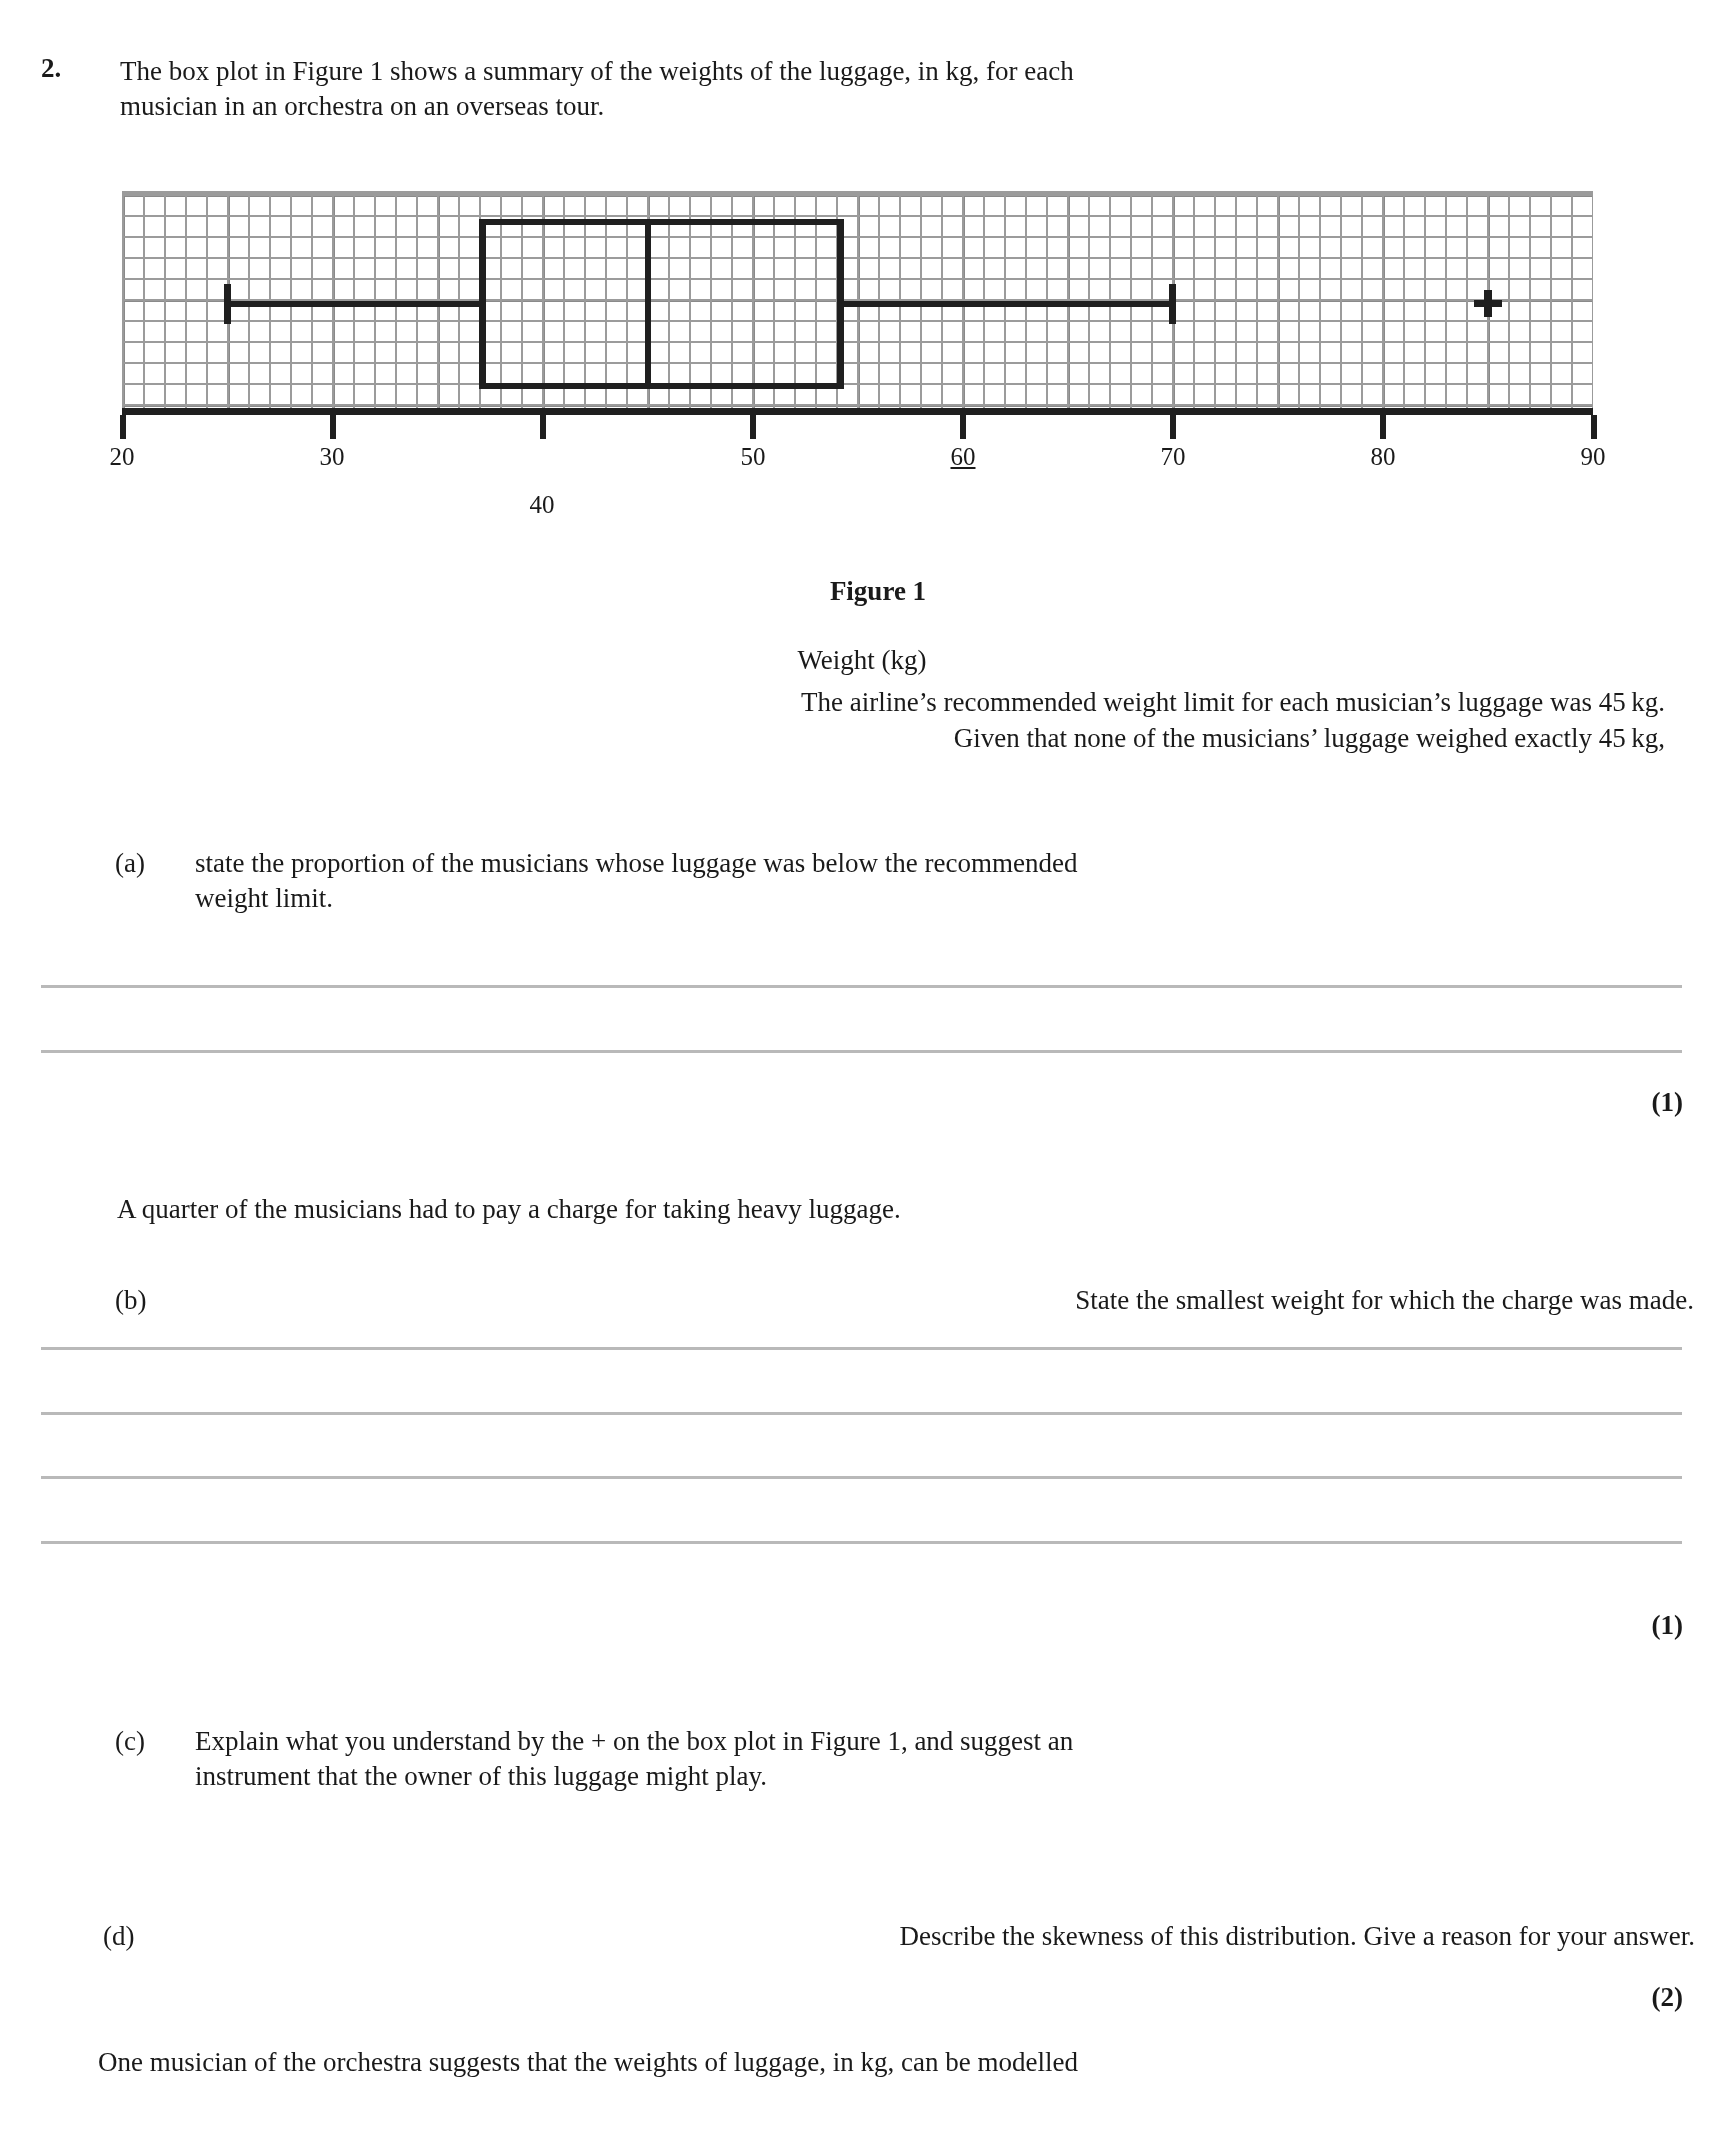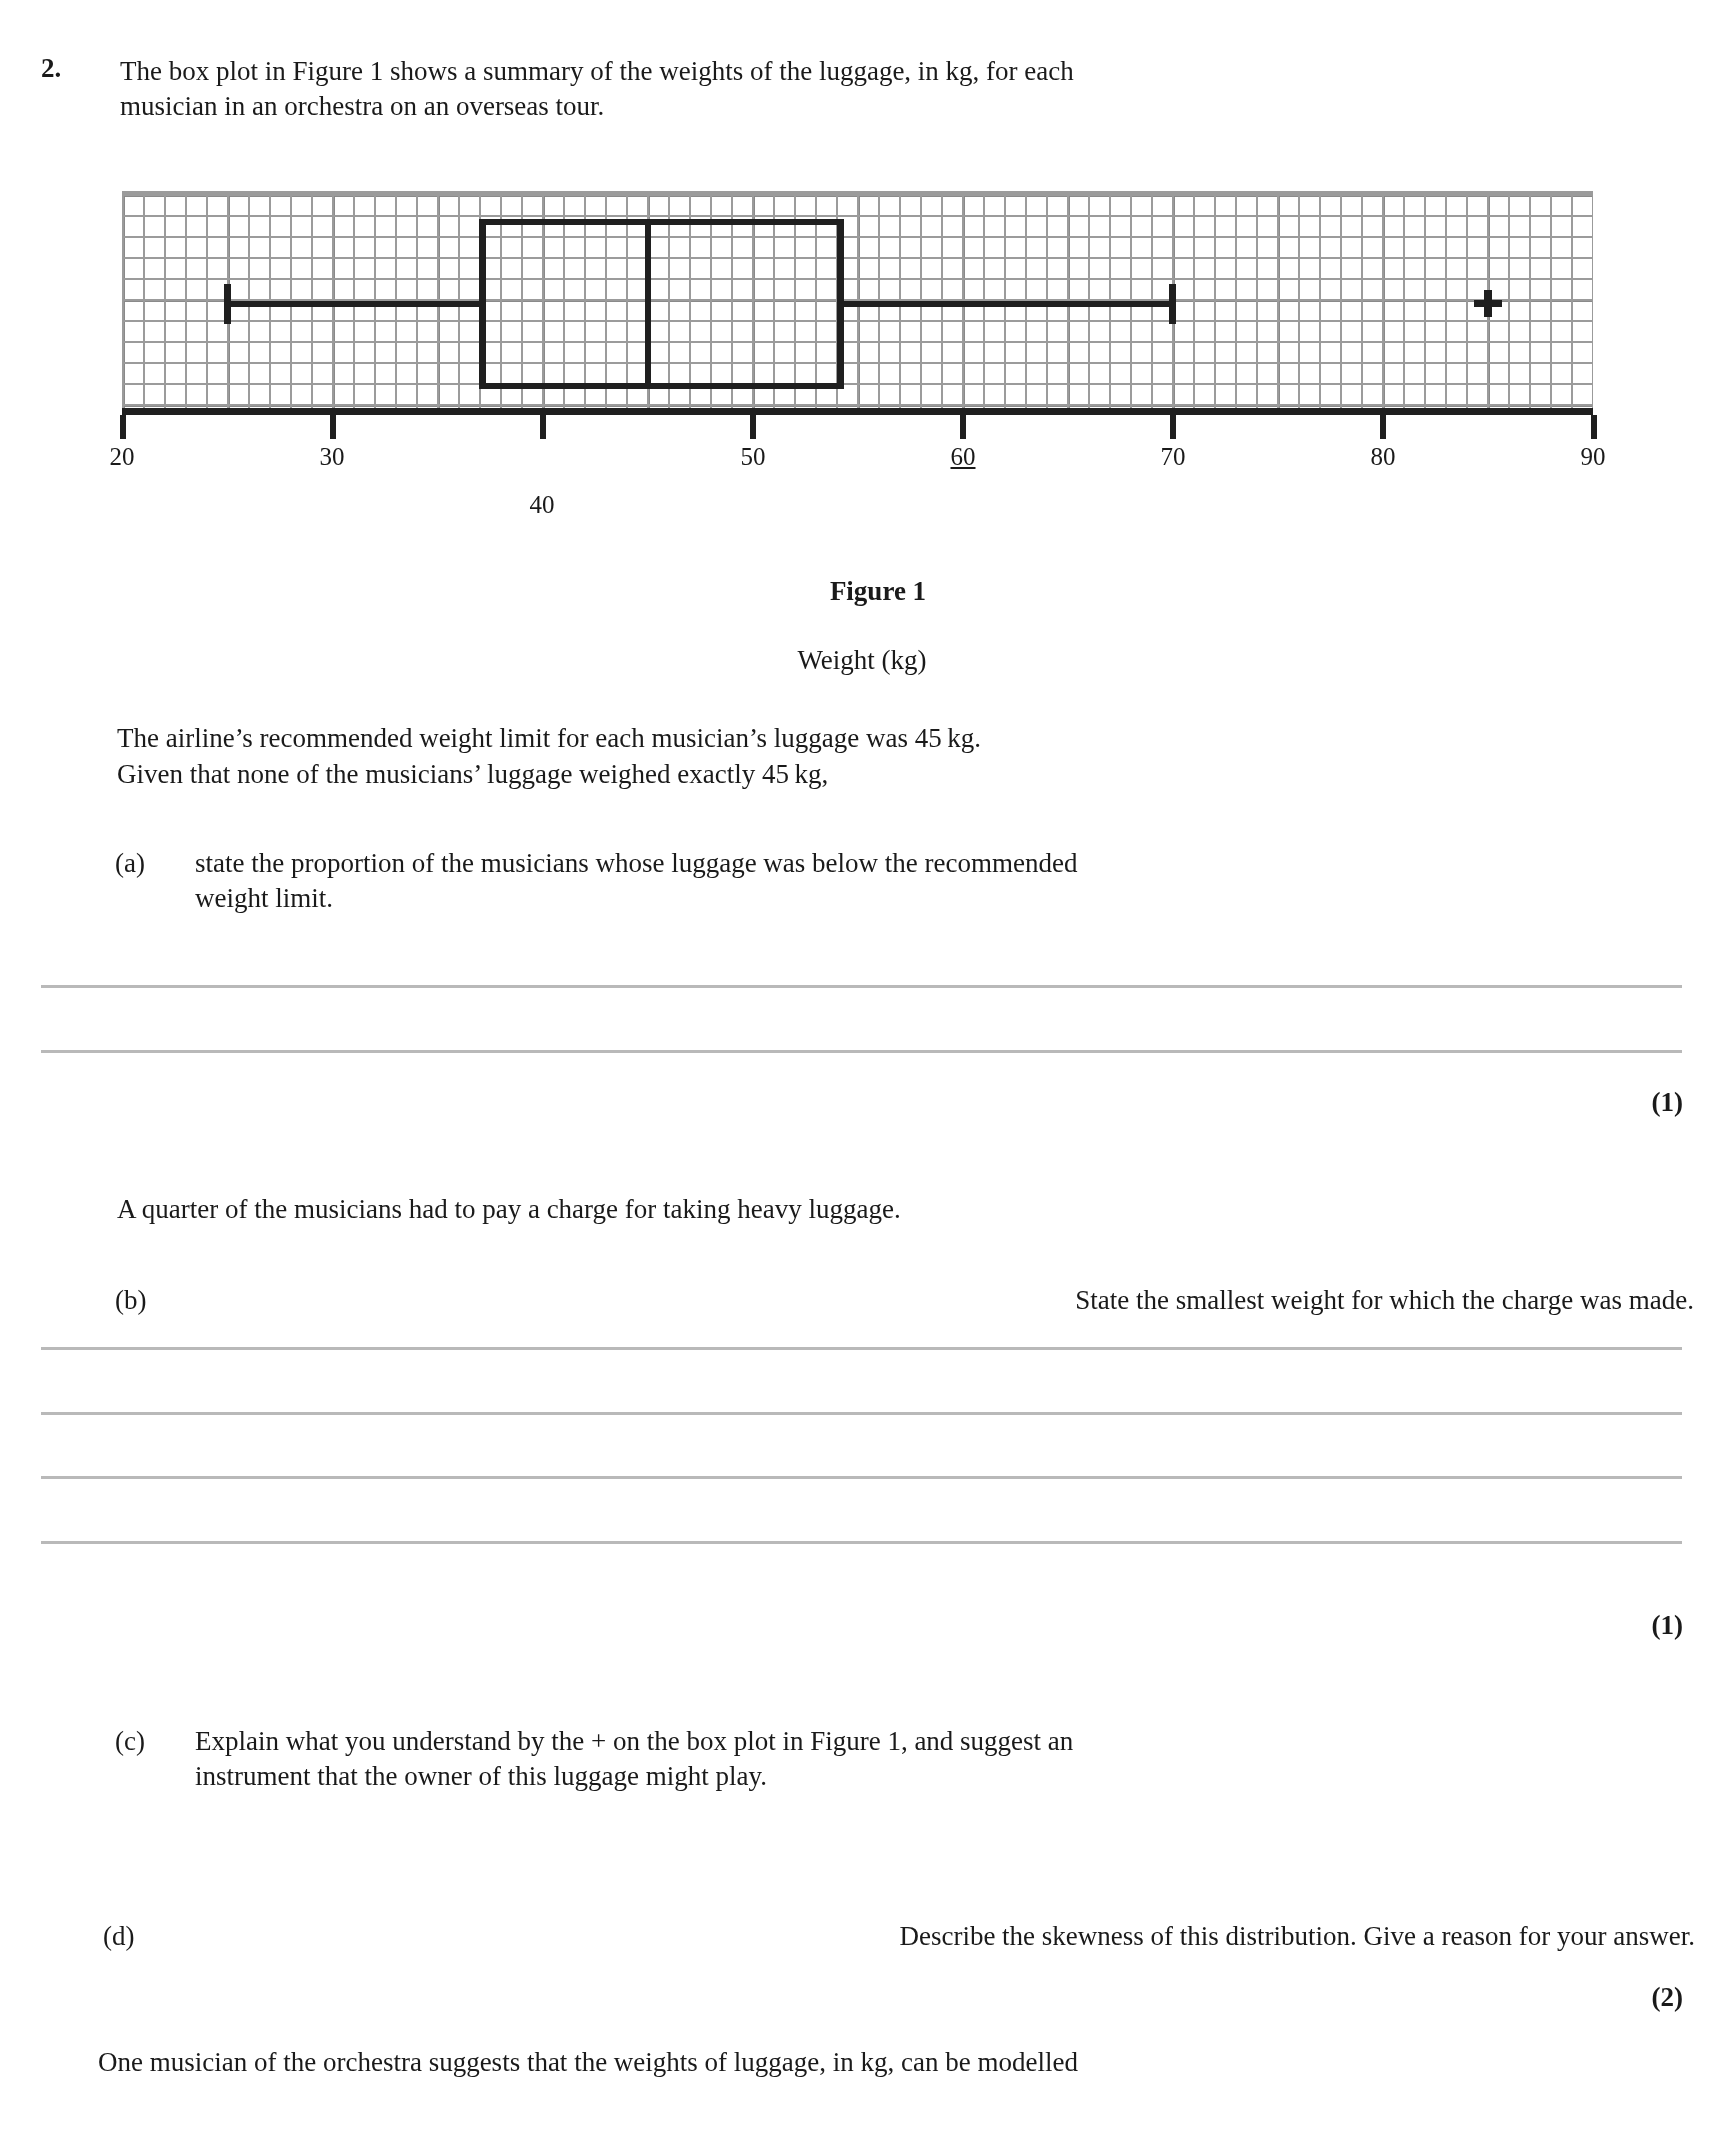--- a/index.html
+++ b/index.html
@@ -24,21 +24,21 @@
   .stem .l2{ display:block; text-align:left; }
 
   .figcap{
     position:absolute; left:16px; top:576px; width:1724px;
     text-align:center; font-weight:bold; font-size:27px;
   }
 
   .para{
     position:absolute; font-size:27px; line-height:1.35;
   }
-  .para-limit{ left:117px; top:720px; width:1548px; }
+  .para-limit{ left:117px; top:684px; width:1548px;text-align:right; }
   .para-limit span{ display:block; }
 
   .item{
     position:absolute; font-size:27px; line-height:1.30;
   }
   .item .lab{
     position:absolute; left:0; top:0; width:65px;
   }
   .item .txt{
     display:block; margin-left:80px;text-align:right;

